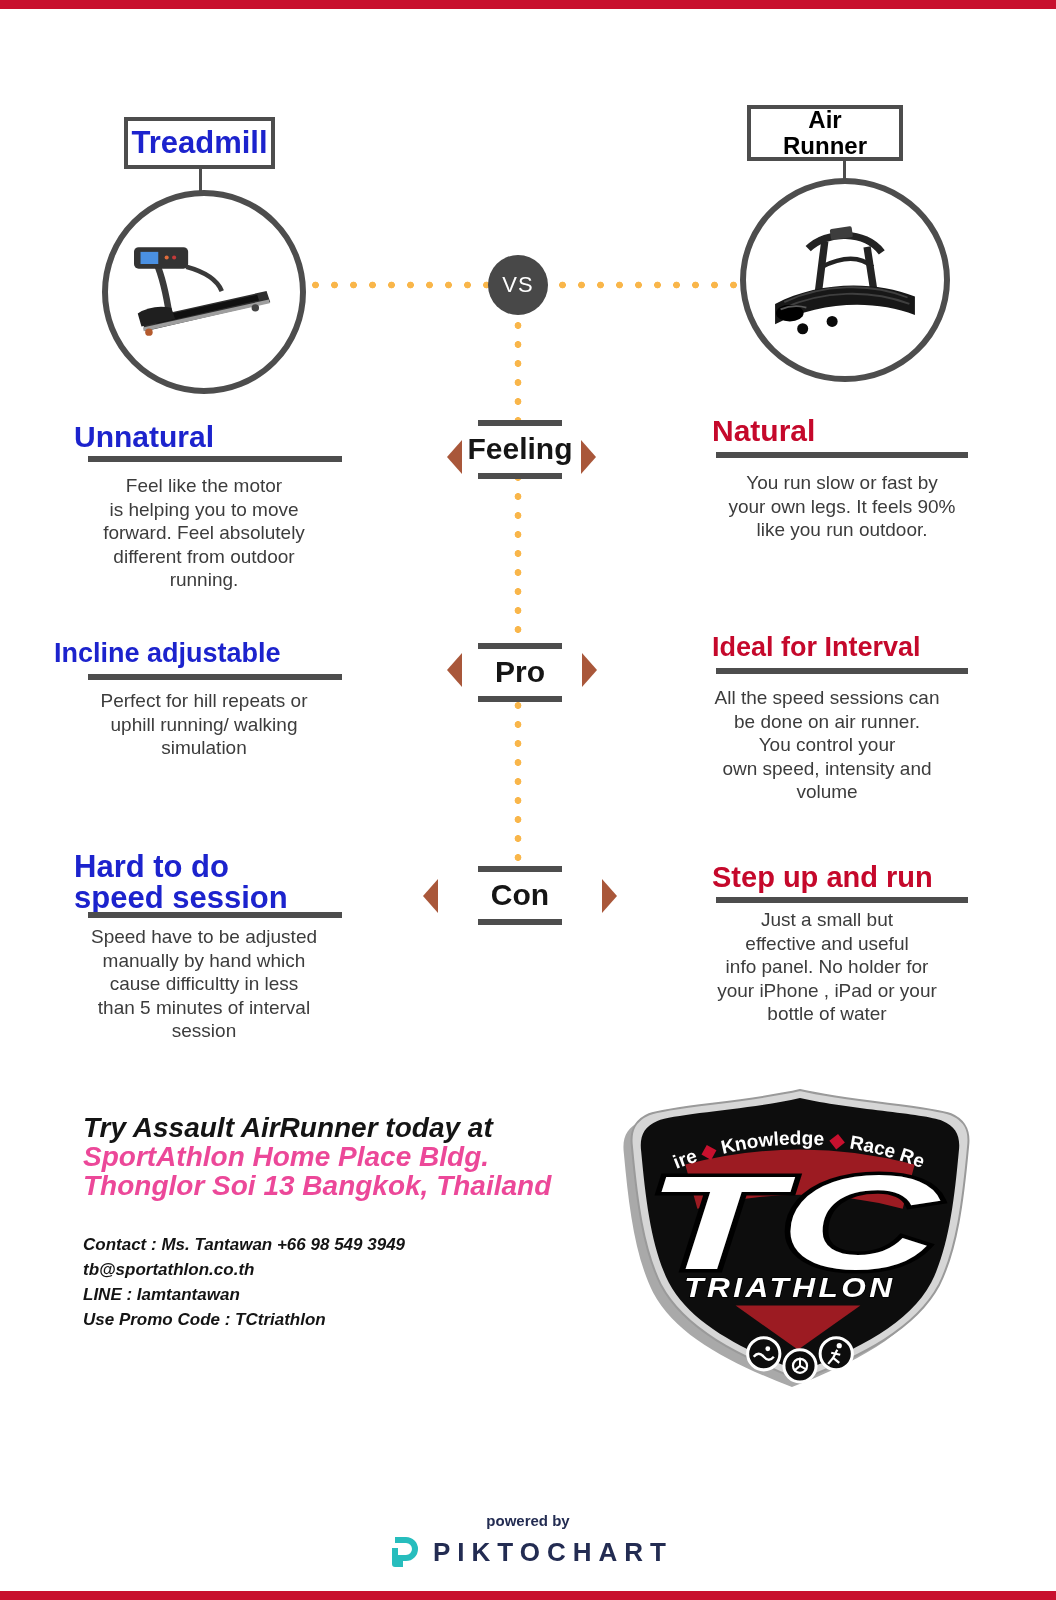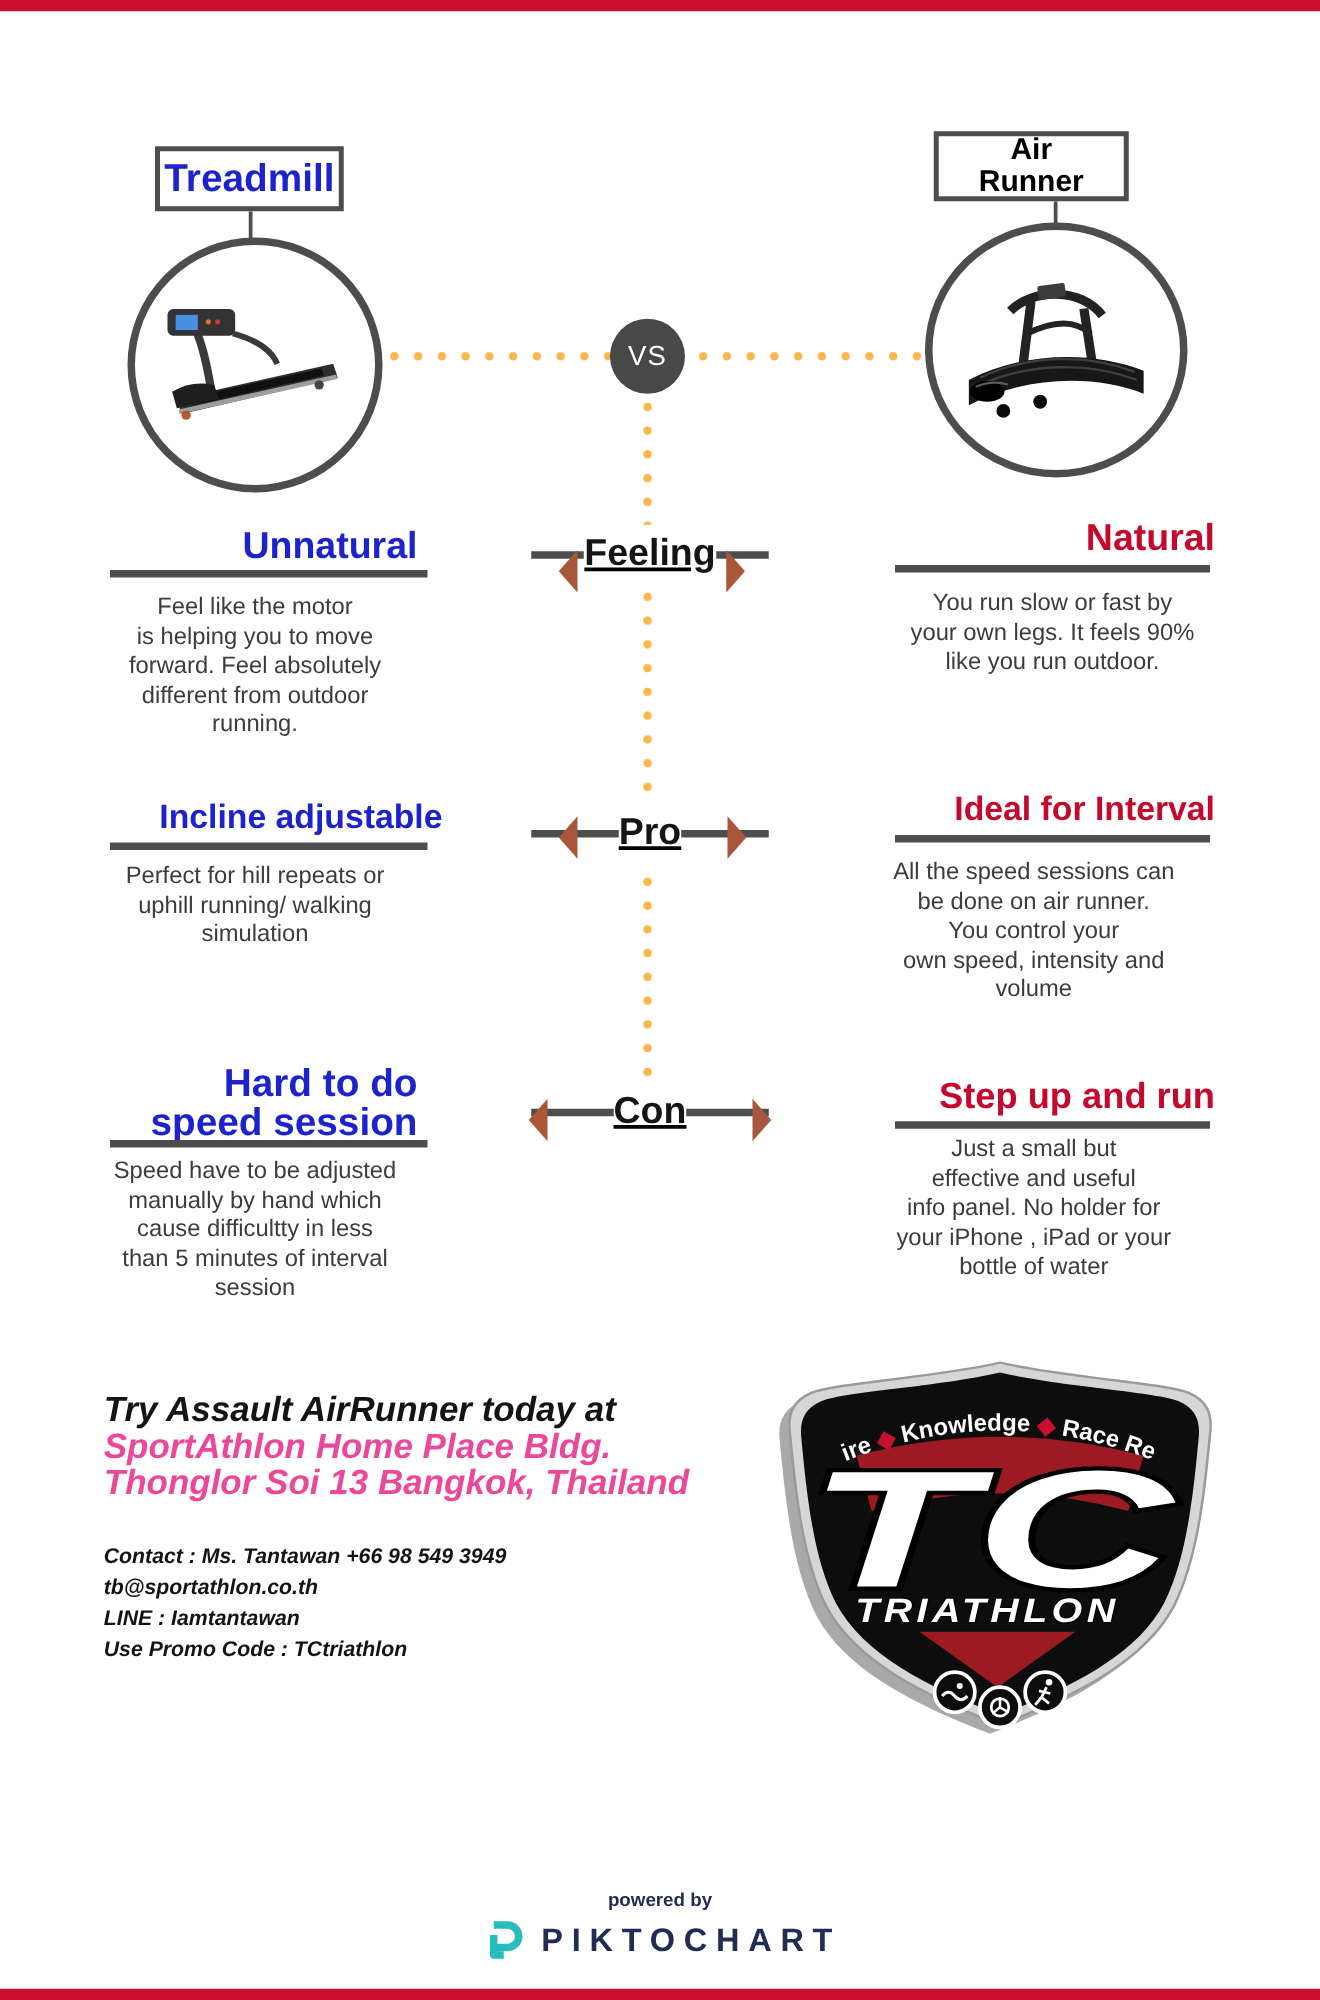--- a/index.html
+++ b/index.html
@@ -25,29 +25,29 @@
   .dots-h { position:absolute; height:8px; z-index:1;
     background-image:radial-gradient(circle, #f9b64a 3.1px, rgba(249,182,74,0) 3.7px);
     background-size:19px 8px; background-repeat:repeat-x; background-position:left center; }
   .dots-v { position:absolute; width:8px; z-index:1;
     background-image:radial-gradient(circle, #f9b64a 3.1px, rgba(249,182,74,0) 3.7px);
     background-size:8px 19px; background-repeat:repeat-y; background-position:center top; }
 
   .vs-circle { position:absolute; left:488px; top:255px; width:60px; height:60px; border-radius:50%; background:#484848; color:#ffffff; display:flex; align-items:center; justify-content:center; font-size:22px; font-weight:400; letter-spacing:1px; z-index:4; }
 
   
-  .cat-box { position:absolute; left:425px; width:190px; background:#ffffff; z-index:3; display:flex; flex-direction:row; align-items:center;text-decoration:underline; }
+  .cat-box { position:absolute; left:425px; width:190px; background:#ffffff; z-index:3; display:flex; flex-direction:column; align-items:center; }
   .cat-bar { width:84px; height:6px; background:#4d4d4d; }
   .cat-label { font-size:30px; font-weight:bold; color:#151515; padding:6px 0 7px 0; }
   .arrow { position:absolute; width:0; height:0; border-top:17px solid transparent; border-bottom:17px solid transparent; z-index:4; }
   .arrow.to-left  { border-right:15px solid #a9573a; }
   .arrow.to-right { border-left:15px solid #a9573a; }
 
   
-  .col-title { position:absolute; text-align:right; font-weight:bold; white-space:pre-line; }
+  .col-title { position:absolute; text-align:left; font-weight:bold; white-space:pre-line; }
   .col-title.blue { color:#1c23cd; }
   .col-title.red  { color:#c5082b; }
   .rule { position:absolute; height:6px; background:#4d4d4d; }
   .col-body { position:absolute; text-align:center; color:#3c3c3c; font-size:19px; line-height:23.5px; white-space:pre-line; }
 
   
   .cta { position:absolute; left:83px; font-weight:bold; font-style:italic; font-size:28px; line-height:29px; }
   .cta.black { color:#141414; }
   .cta.red { color:#ec4899; }
   .contact { position:absolute; left:83px; top:1232px; font-weight:bold; font-style:italic; font-size:17px; line-height:25px; color:#141414; white-space:pre-line; }

